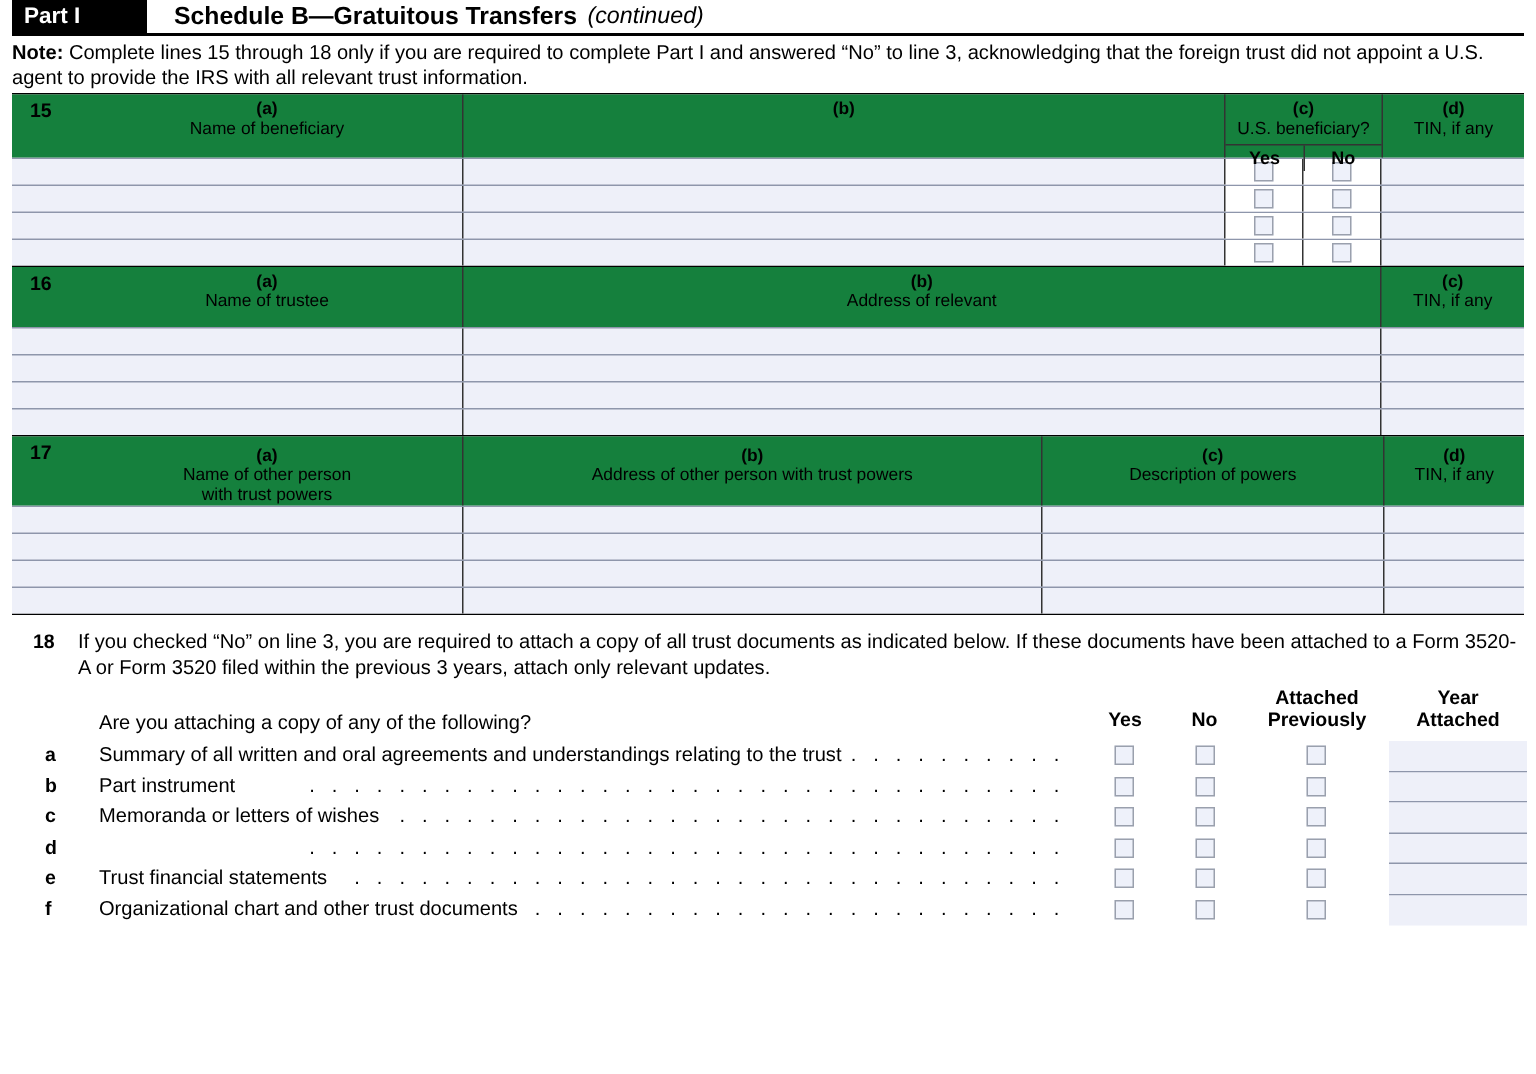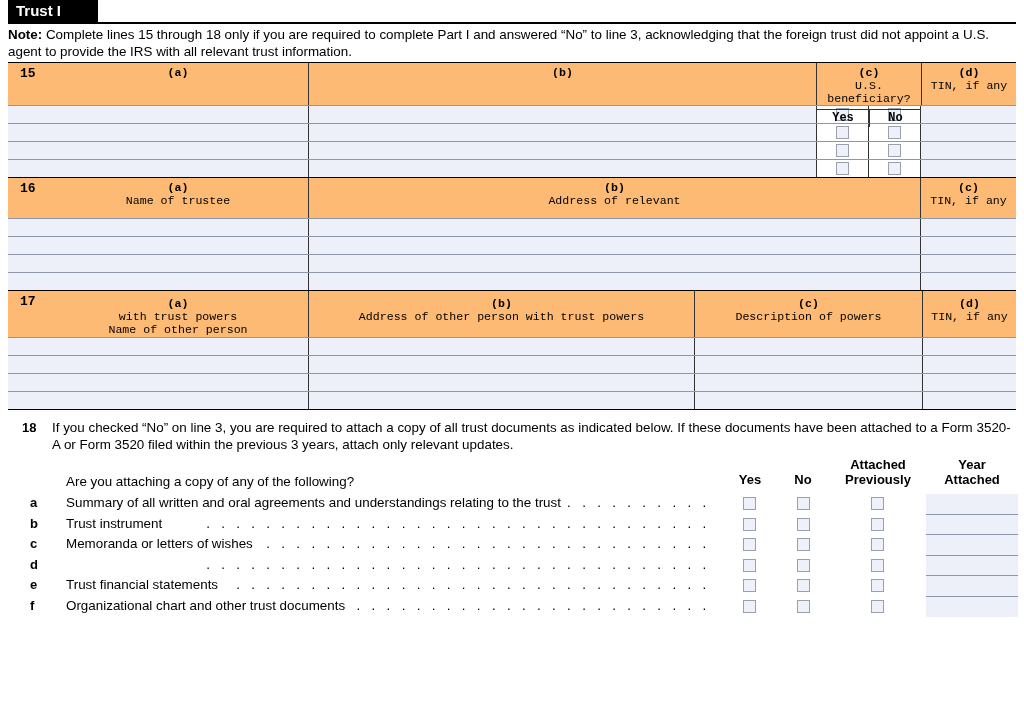--- a/index.html
+++ b/index.html
@@ -62,23 +62,22 @@
   .note b { font-weight: bold; }
 
   
   .block {
     margin: 0 8px;
     border-bottom: 1.6px solid #000;
     position: relative;
   }
   .hdr-row {
     display: flex;
-    background: #fdba74;
-    position: relative;
-    font-family: Liberation Mono, monospace;
+    background: #15803d;
+    position: relative;
   }
   .cell {
     box-sizing: border-box;
     padding: 3px 2px 4px 2px;
     text-align: center;
     font-size: 11.6px;
     line-height: 13px;
     position: relative;
   }
   .cell .abc {
@@ -237,32 +236,37 @@
     background: #eef0f9;
     border-bottom: 1.4px solid #8e96ab;
     box-sizing: border-box;
   }
   .year-field.last { border-bottom: none; }
 </style>
 </head>
 <body>
 
 <div class="part-header">
-  <div class="part-tag">Trust I</div>
+  <div class="part-tag">Part I</div>
+  <div class="part-title">
+    <span>Schedule B—Gratuitous Transfers</span>
+    <span class="cont">(continued)</span>
+  </div>
 </div>
 
 <div class="note">
   <b>Note:</b><span> Complete lines 15 through 18 only if you are required to complete Part I and answered “No” to line 3, acknowledging that the foreign trust did not appoint a U.S. agent to provide the IRS with all relevant trust information.</span>
 </div>
 
 <div class="block">
   <div class="hdr-row" style="height:42px;">
     <div class="lineno" style="width:40px;flex:0 0 40px;">15</div>
     <div class="cell" style="width:260px;flex:0 0 260px;">
       <span class="abc">(a)</span>
+      <span class="sub">Name of beneficiary</span>
     </div>
     <div class="cell vline" style="width:508px;flex:0 0 508px;">
       <span class="abc">(b)</span>
     </div>
     <div class="vline" style="width:104px;flex:0 0 104px;">
       <div class="cell" style="padding-top:3px;">
         <span class="abc">(c)</span>
         <span class="sub">U.S. beneficiary?</span>
       </div>
       <div class="yesno-head" style="border-top:1.3px solid #333;">
@@ -359,22 +363,22 @@
     <div class="data-cell vline" style="width:612px;flex:0 0 612px;"></div>
     <div class="data-cell vline" style="flex:1 1 auto;"></div>
   </div>
 </div>
 
 <div class="block">
   <div class="hdr-row" style="height:46px;">
     <div class="lineno" style="width:40px;flex:0 0 40px;">17</div>
     <div class="cell" style="width:260px;flex:0 0 260px;padding-top:6px;">
       <span class="abc">(a)</span>
+      <span class="sub">Name of other person</span>
       <span class="sub">with trust powers</span>
-      <span class="sub">Name of other person</span>
     </div>
     <div class="cell vline" style="width:386px;flex:0 0 386px;padding-top:6px;">
       <span class="abc">(b)</span>
       <span class="sub">Address of other person with trust powers</span>
     </div>
     <div class="cell vline" style="width:228px;flex:0 0 228px;padding-top:6px;">
       <span class="abc">(c)</span>
       <span class="sub">Description of powers</span>
     </div>
     <div class="cell vline" style="flex:1 1 auto;padding-top:6px;">
@@ -434,21 +438,21 @@
       <span class="item-label" style="background:#fff;padding-right:6px;">Summary of all written and oral agreements and understandings relating to the trust</span>
       <span class="item-cb" style="left:735px;"></span>
       <span class="item-cb" style="left:789px;"></span>
       <span class="item-cb" style="left:863px;"></span>
       <span class="year-field"></span>
     </div>
 
     <div class="item">
       <span class="item-letter">b</span>
       <span class="leader">.&nbsp;.&nbsp;.&nbsp;.&nbsp;.&nbsp;.&nbsp;.&nbsp;.&nbsp;.&nbsp;.&nbsp;.&nbsp;.&nbsp;.&nbsp;.&nbsp;.&nbsp;.&nbsp;.&nbsp;.&nbsp;.&nbsp;.&nbsp;.&nbsp;.&nbsp;.&nbsp;.&nbsp;.&nbsp;.&nbsp;.&nbsp;.&nbsp;.&nbsp;.&nbsp;.&nbsp;.&nbsp;.&nbsp;.</span>
-      <span class="item-label" style="background:#fff;padding-right:6px;">Trust instrument</span>
+      <span class="item-label" style="background:#fff;padding-right:6px;">Part instrument</span>
       <span class="item-cb" style="left:735px;"></span>
       <span class="item-cb" style="left:789px;"></span>
       <span class="item-cb" style="left:863px;"></span>
       <span class="year-field"></span>
     </div>
 
     <div class="item">
       <span class="item-letter">c</span>
       <span class="leader">.&nbsp;.&nbsp;.&nbsp;.&nbsp;.&nbsp;.&nbsp;.&nbsp;.&nbsp;.&nbsp;.&nbsp;.&nbsp;.&nbsp;.&nbsp;.&nbsp;.&nbsp;.&nbsp;.&nbsp;.&nbsp;.&nbsp;.&nbsp;.&nbsp;.&nbsp;.&nbsp;.&nbsp;.&nbsp;.&nbsp;.&nbsp;.&nbsp;.&nbsp;.&nbsp;.&nbsp;.&nbsp;.&nbsp;.</span>
       <span class="item-label" style="background:#fff;padding-right:4px;">Memoranda or letters of wishes</span>

